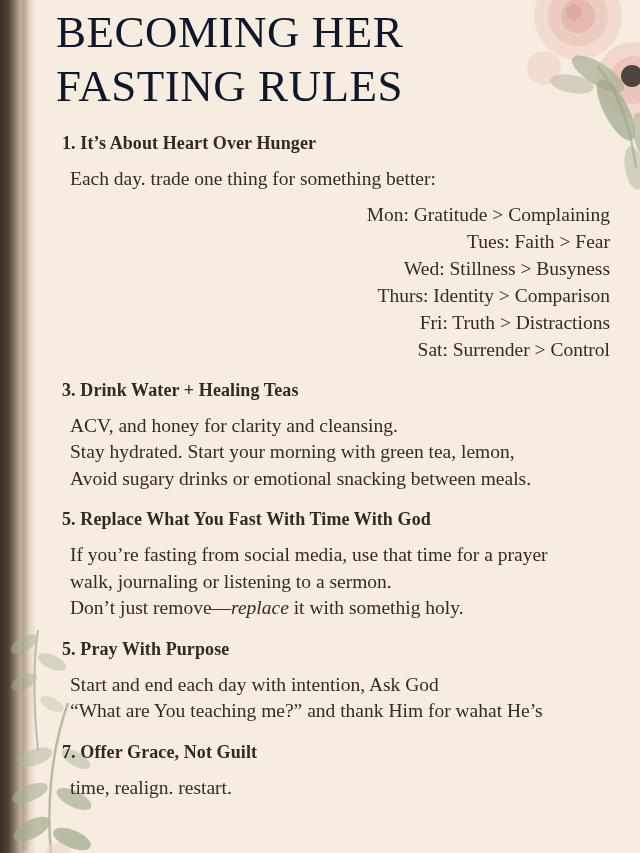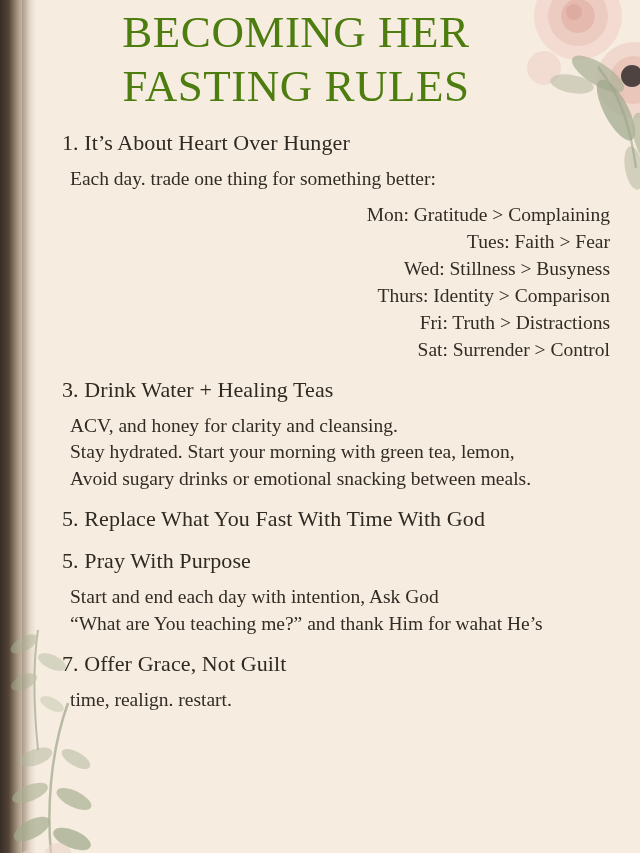--- a/index.html
+++ b/index.html
@@ -76,22 +76,22 @@
 
   
   .content {
     position: absolute;
     left: 62px;
     top: 0;
     width: 560px;
   }
 
   .title {
-    text-align: center;
-    color: #4d7c0f;
+    text-align: left;
+    color: #0f172a;
     font-family: "Liberation Serif", serif;
     font-weight: 400;
     letter-spacing: 0.5px;
     margin: 0;
     padding-top: 6px;
     width: 480px;
     margin-left: -6px;
   }
   .title .l1, .title .l2 {
     display: block;
@@ -102,22 +102,22 @@
   .title .l2 { margin-top: 2px; }
 
   .sections {
     margin-top: 16px;
     width: 548px;
   }
 
   .sec { margin-bottom: 2px; }
 
   .sec-h {
-    font-size: 22px;
-    font-weight: normal;
+    font-size: 18px;
+    font-weight: bold;
     color: #2f2a22;
     line-height: 30px;
     margin: 12px 0 5px 0;
     letter-spacing: 0.1px;
   }
 
   .sec-p {
     font-size: 19.5px;
     line-height: 26.5px;
     color: #322c24;
@@ -222,20 +222,25 @@
         <div class="sec-h">3. Drink Water + Healing Teas</div>
         <p class="sec-p">
           <span class="ln">ACV, and honey for clarity and cleansing.</span>
           <span class="ln">Stay hydrated. Start your morning with green tea, lemon,</span>
           <span class="ln">Avoid sugary drinks or emotional snacking between meals.</span>
         </p>
       </div>
 
       <div class="sec">
         <div class="sec-h">5. Replace What You Fast With Time With God</div>
+        <p class="sec-p">
+          <span class="ln">If you’re fasting from social media, use that time for a prayer</span>
+          <span class="ln">walk, journaling or listening to a sermon.</span>
+          <span class="ln"><span>Don’t just remove—</span><em class="ital">replace</em><span> it with somethig holy.</span></span>
+        </p>
       </div>
 
       <div class="sec">
         <div class="sec-h">5. Pray With Purpose</div>
         <p class="sec-p">
           <span class="ln">Start and end each day with intention, Ask God</span>
           <span class="ln">“What are You teaching me?” and thank Him for wahat He’s</span>
         </p>
       </div>
 

